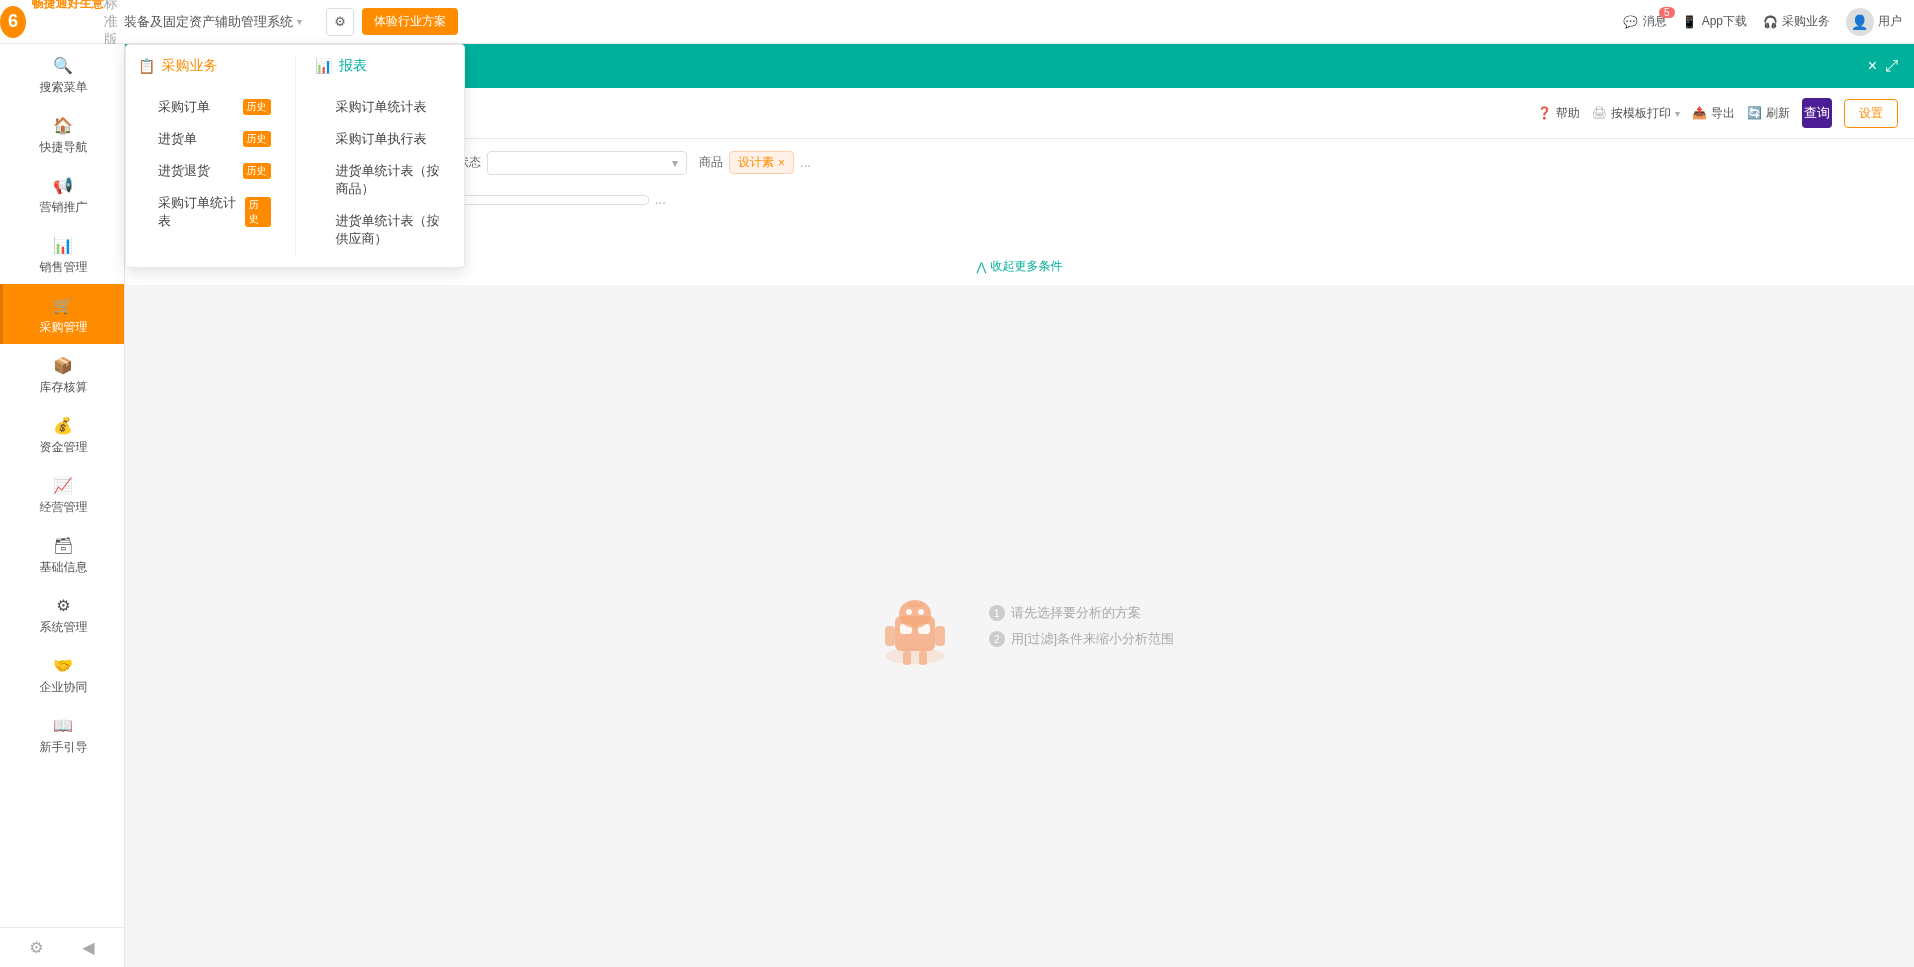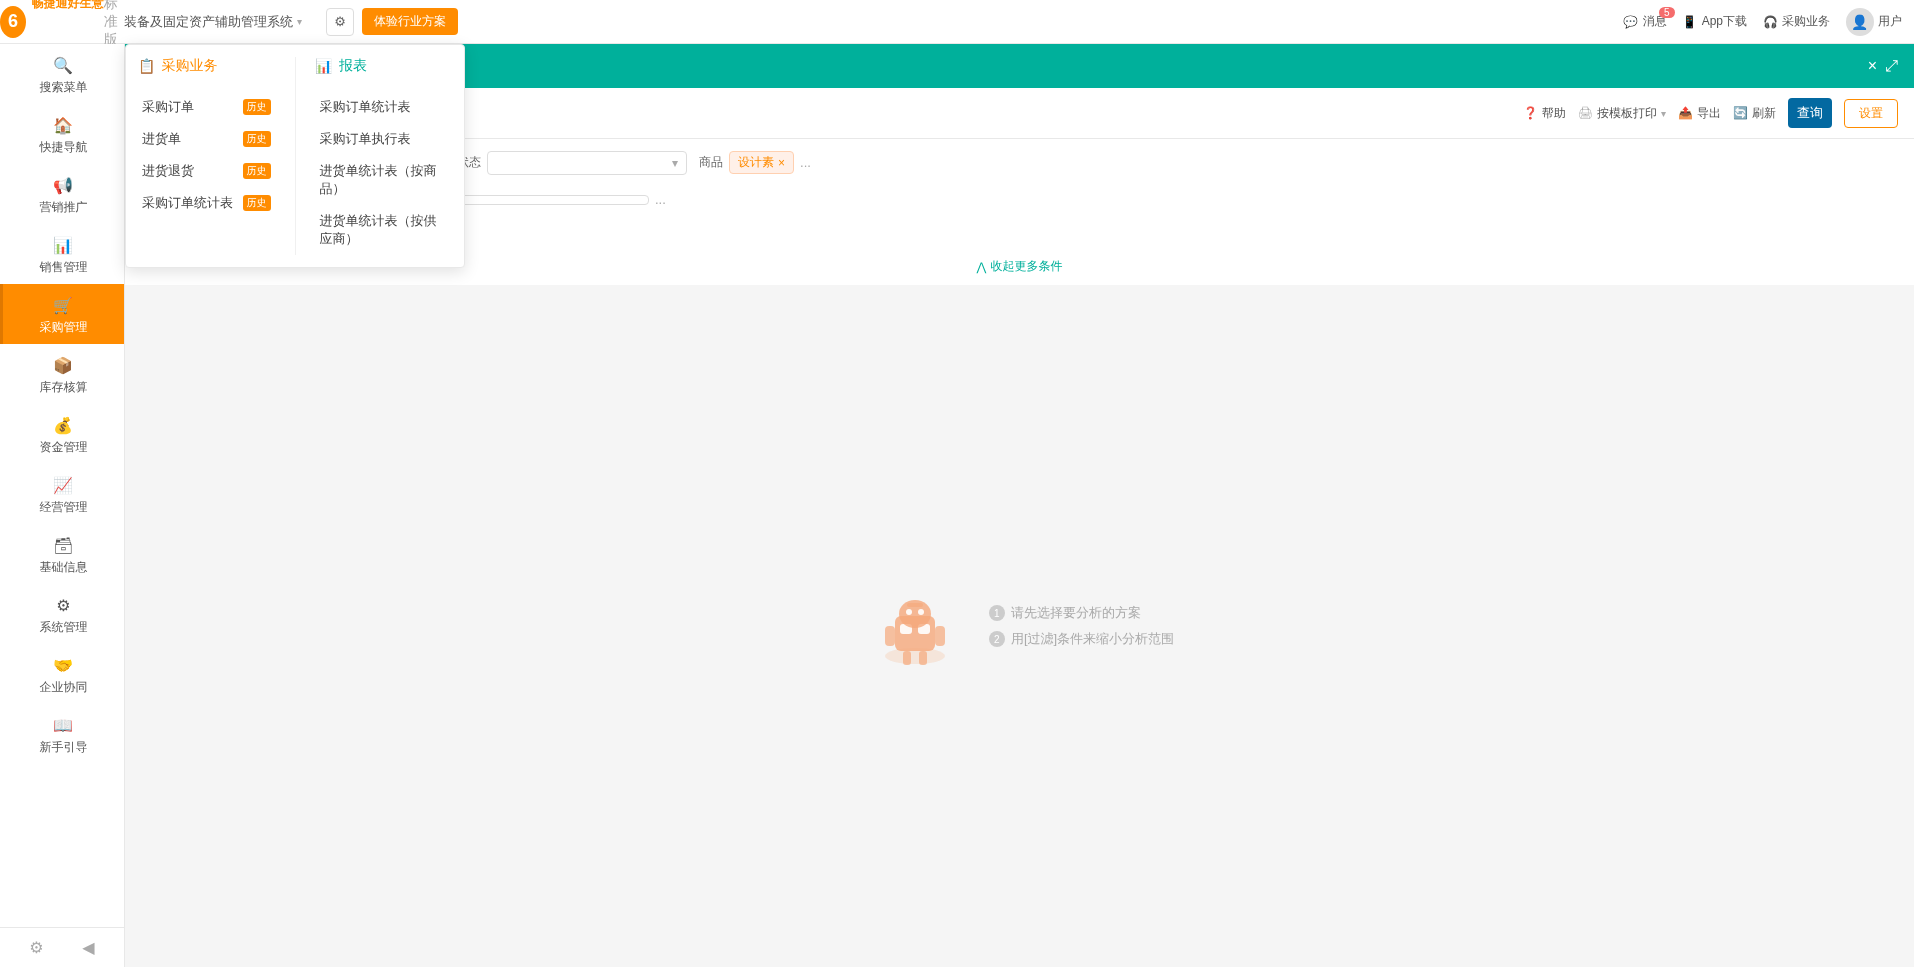--- a/index.html
+++ b/index.html
@@ -39,35 +39,35 @@
     .content-header { background: #fff; padding: 10px 16px; display: flex; align-items: center; justify-content: flex-end; gap: 12px; border-bottom: 1px solid #e8e8e8; flex-shrink: 0; }
     .header-action { display: flex; align-items: center; gap: 4px; color: #555; font-size: 12px; cursor: pointer; }
     .filter-row { display: flex; align-items: center; gap: 12px; margin-bottom: 10px; flex-wrap: wrap; }
     .filter-item { display: flex; align-items: center; gap: 6px; }
     .filter-label { color: #666; font-size: 12px; white-space: nowrap; }
     .filter-input { border: 1px solid #ddd; border-radius: 4px; padding: 4px 8px; font-size: 12px; color: #333; background: #fff; min-width: 150px; display: flex; align-items: center; justify-content: space-between; cursor: pointer; }
     .filter-input .arrow { color: #aaa; margin-left: 8px; }
     .filter-tag { display: flex; align-items: center; background: #fff0e8; border: 1px solid #ffd0b0; border-radius: 4px; padding: 2px 8px; font-size: 12px; color: #ff8c00; gap: 4px; }
     .filter-tag .close { cursor: pointer; }
     .filter-dots { color: #aaa; cursor: pointer; }
-    .query-btn { background: #0369a1; color: white; border: none; border-radius: 4px; padding: 6px 9px; cursor: pointer; font-size: 13px; }
+    .query-btn { background: #4c1d95; color: white; border: none; border-radius: 4px; padding: 6px 2px; cursor: pointer; font-size: 13px; }
     .set-btn { border: 1px solid #ff8c00; color: #ff8c00; background: #fff; border-radius: 4px; padding: 5px 14px; cursor: pointer; font-size: 12px; }
     .collapse-btn { display: flex; align-items: center; gap: 4px; color: #00b09b; font-size: 12px; cursor: pointer; margin: 0 auto; }
 
     
     .main-content { flex: 1; display: flex; align-items: center; justify-content: center; background: #f5f5f5; }
     .empty-state { display: flex; flex-direction: column; align-items: flex-start; gap: 8px; }
     .empty-text { color: #aaa; font-size: 13px; display: flex; align-items: center; gap: 6px; }
     .circle-num { width: 16px; height: 16px; border-radius: 50%; background: #ccc; color: white; font-size: 10px; display: flex; align-items: center; justify-content: center; flex-shrink: 0; }
 
     
     .dropdown-menu { position: absolute; top: 44px; left: 125px; background: #fff; border: 1px solid #e8e8e8; border-radius: 4px; box-shadow: 0 4px 16px rgba(0,0,0,0.12); z-index: 1000; width: 340px; padding: 12px; display: flex; gap: 16px; }
     .menu-section { flex: 1; }
     .menu-section-title { display: flex; align-items: center; gap: 6px; font-size: 14px; color: #ff8c00; font-weight: 500; margin-bottom: 10px; padding-bottom: 6px; }
-    .menu-item { display: flex; align-items: center; justify-content: space-between; padding: 7px 4px; cursor: pointer; color: #444; font-size: 13px; border-radius: 4px; }
+    .menu-item { display: flex; align-items: center; justify-content: space-between; padding: 7px 4px; cursor: pointer; color: #444; font-size: 13px; border-radius: 4px; margin-left: 16px; }
     .hist-badge { background: #ff8c00; color: white; font-size: 10px; padding: 1px 4px; border-radius: 3px; margin-left: 6px; }
     .menu-divider { width: 1px; background: #f0f0f0; margin: 0 4px; }
 
     
     .teal-header { background: #00b09b; height: 44px; display: flex; align-items: center; }
   </style>
 </head>
 <body>
 
 <div class="app-container">

